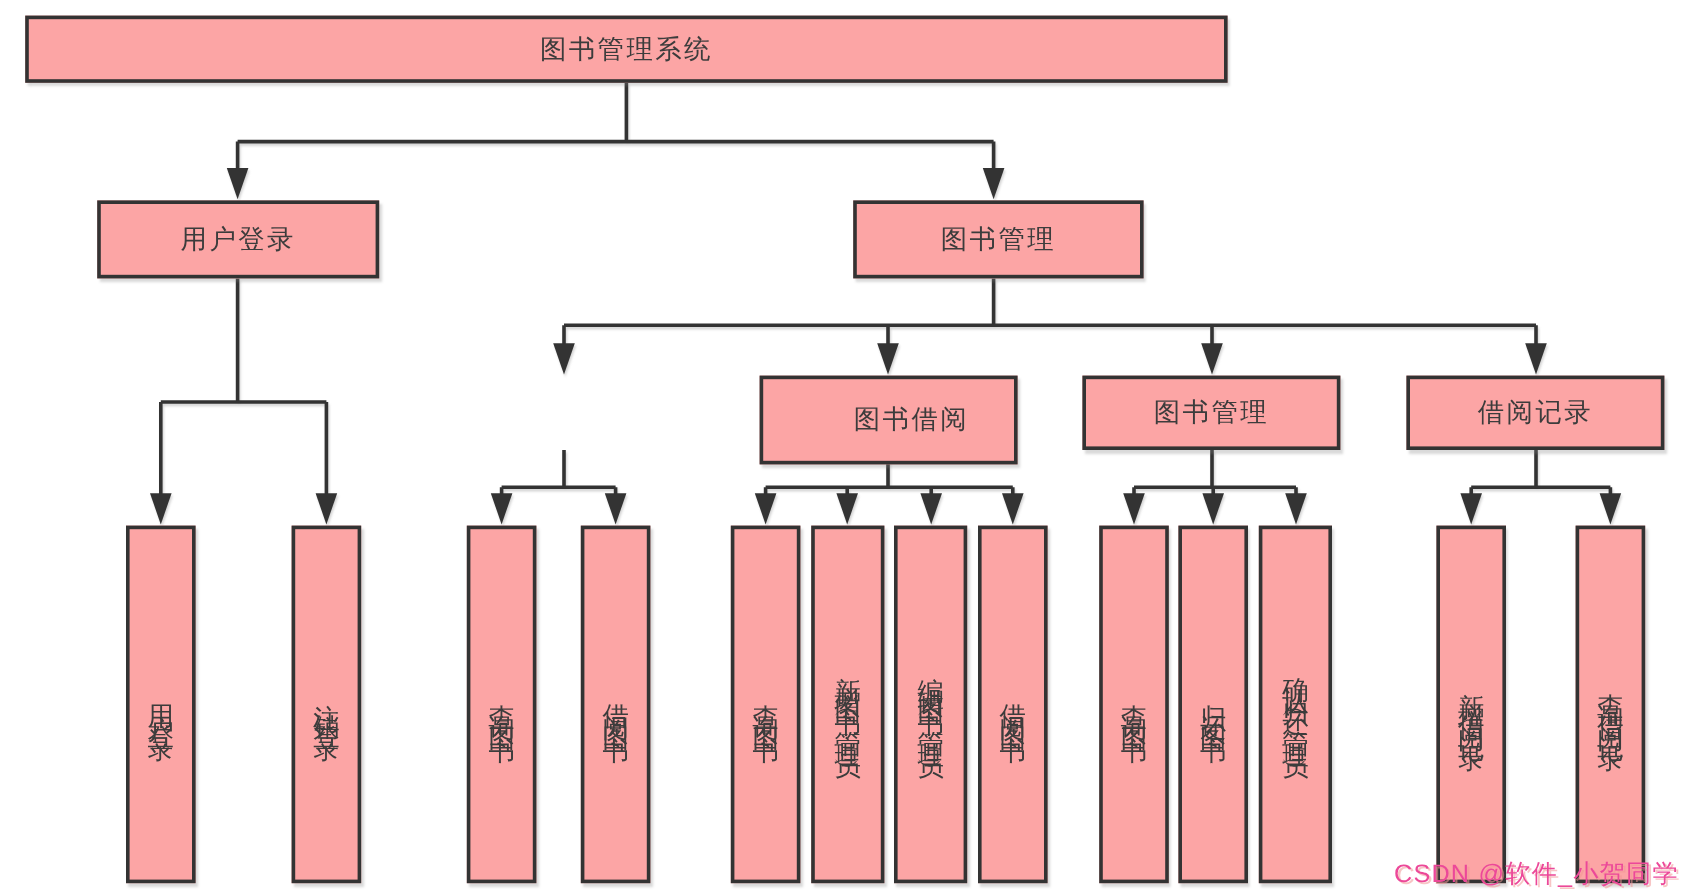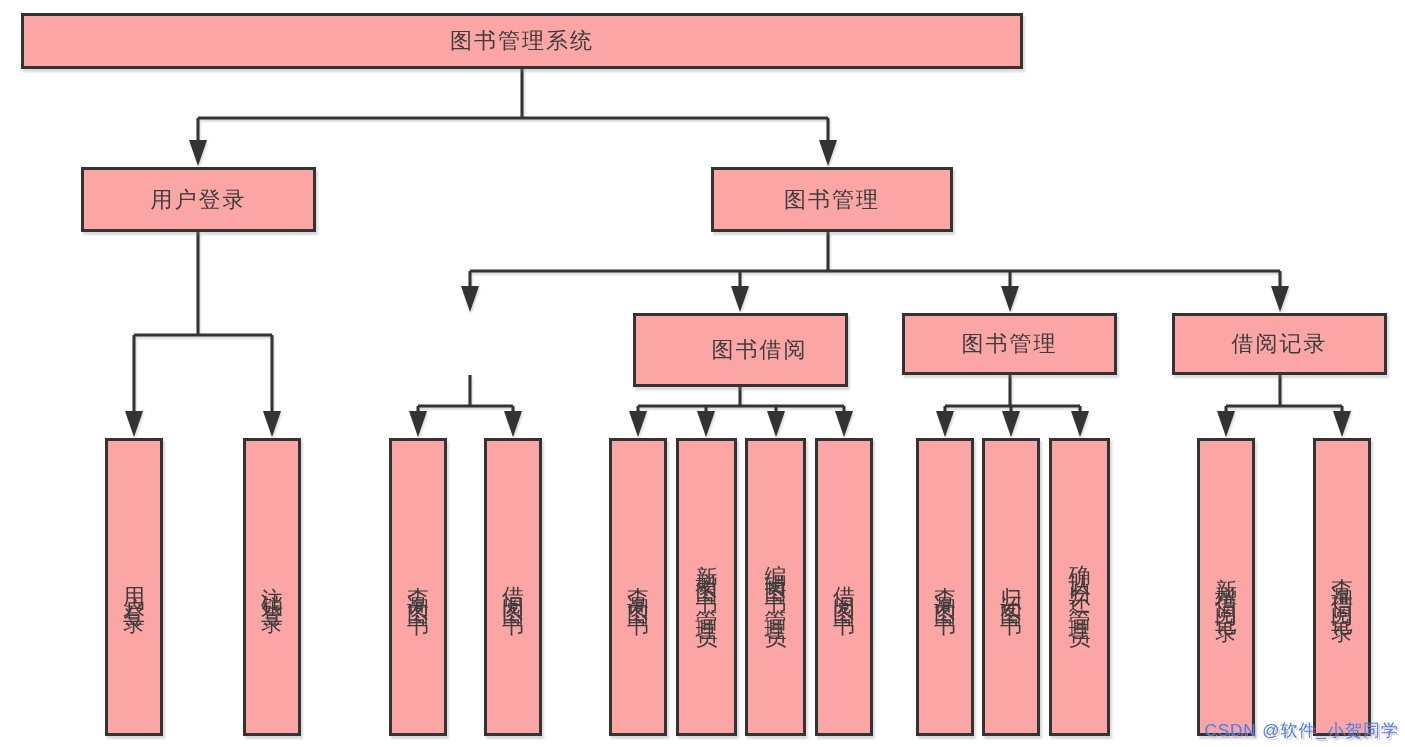--- a/index.html
+++ b/index.html
@@ -31,22 +31,22 @@
   .vnode{
     font-size:22px;
     writing-mode:vertical-rl;
     text-orientation:mixed;
     letter-spacing:9px;
     line-height:1;
   }
   #watermark{
     position:absolute;
     right:6px;bottom:5px;
-    font-size:17px;
-    color:#3b82f6;
+    font-size:21px;
+    color:#ec4899;
     letter-spacing:1px;
     text-shadow:2px 2px 0 rgba(240,150,150,0.55);
     white-space:nowrap;
   }
 </style>
 </head>
 <body>
 
 <div id="stage">
 

